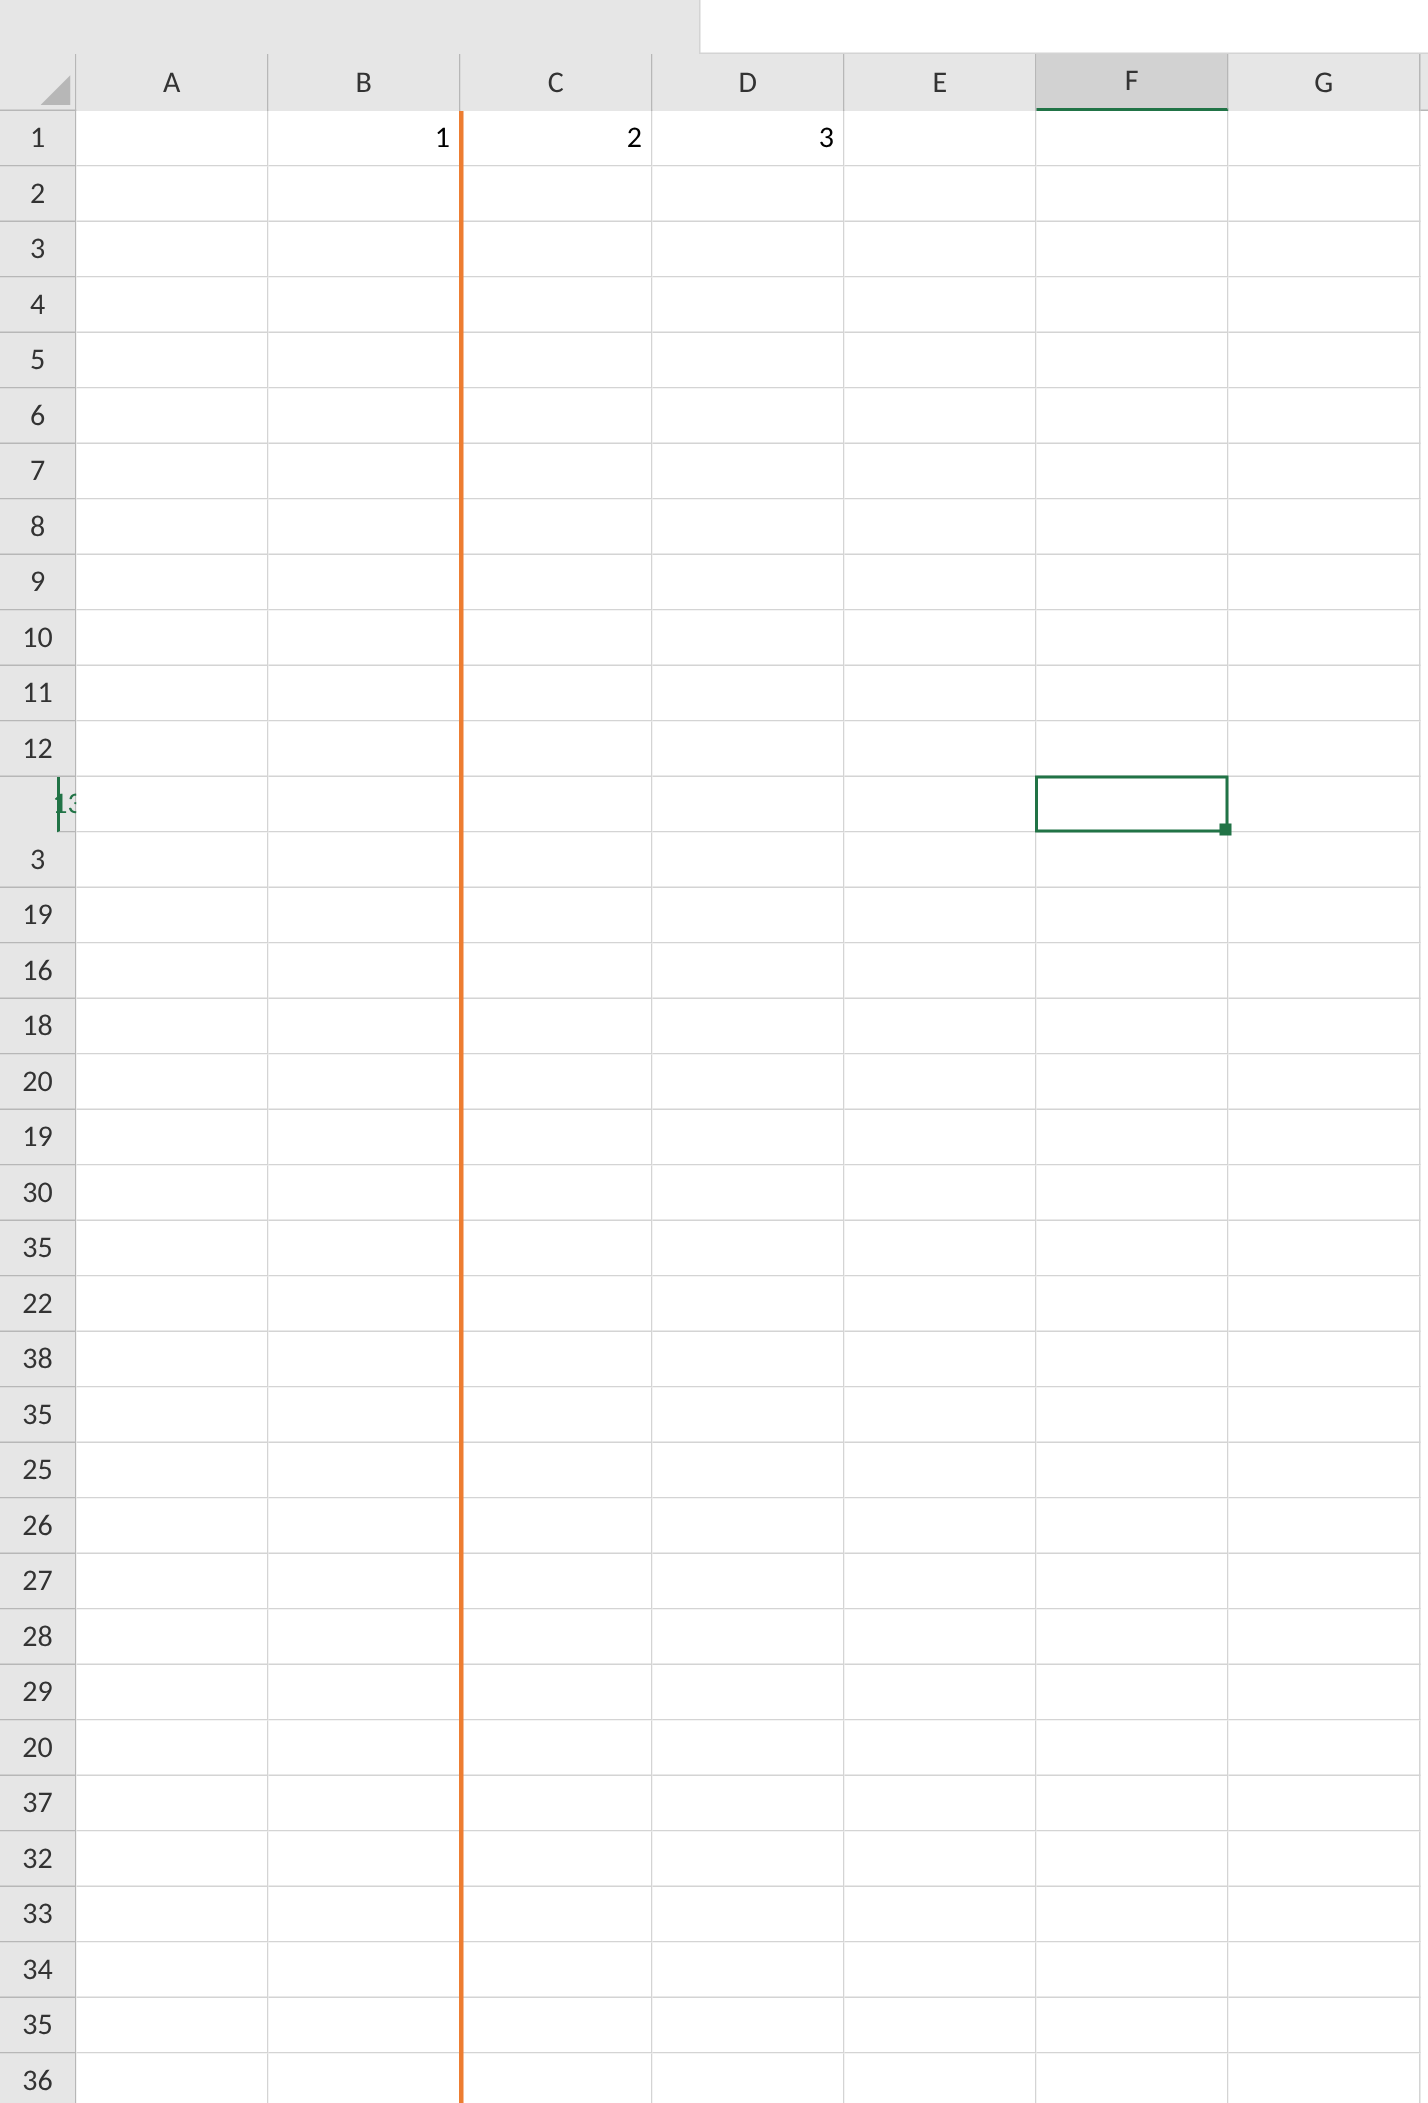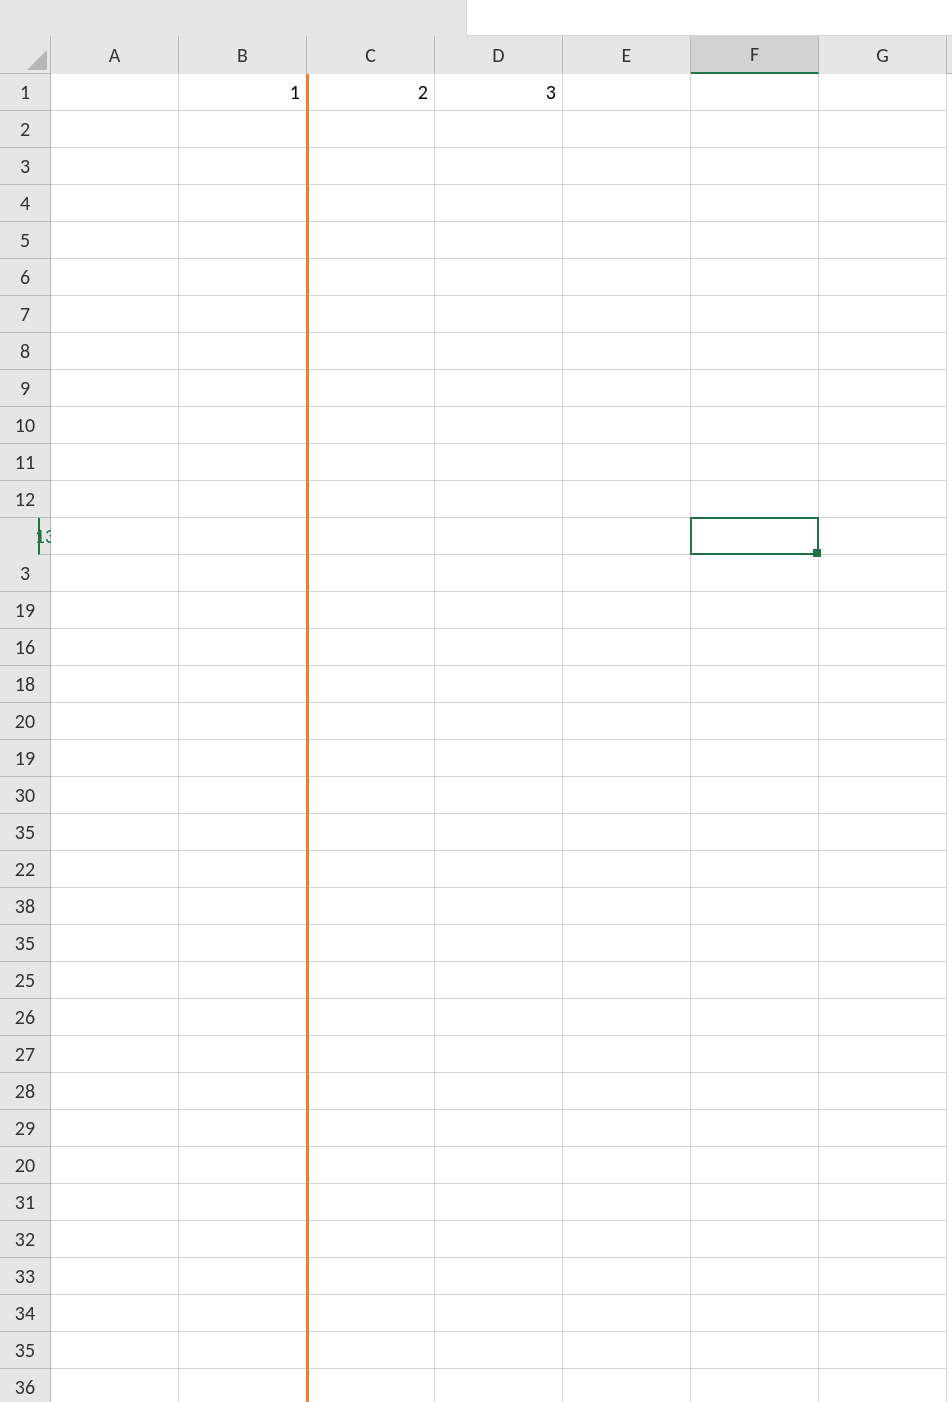--- a/index.html
+++ b/index.html
@@ -195,21 +195,21 @@
     <div class="row-header">35</div>
     <div class="row-header">22</div>
     <div class="row-header">38</div>
     <div class="row-header">35</div>
     <div class="row-header">25</div>
     <div class="row-header">26</div>
     <div class="row-header">27</div>
     <div class="row-header">28</div>
     <div class="row-header">29</div>
     <div class="row-header">20</div>
-    <div class="row-header">31</div>
+    <div class="row-header">37</div>
     <div class="row-header">32</div>
     <div class="row-header">33</div>
     <div class="row-header">34</div>
     <div class="row-header">35</div>
     <div class="row-header">36</div>
   </div>
 
 <div class="grid-area" id="grid-area">
     <div class="grid-row">
       <div class="cell"></div>

